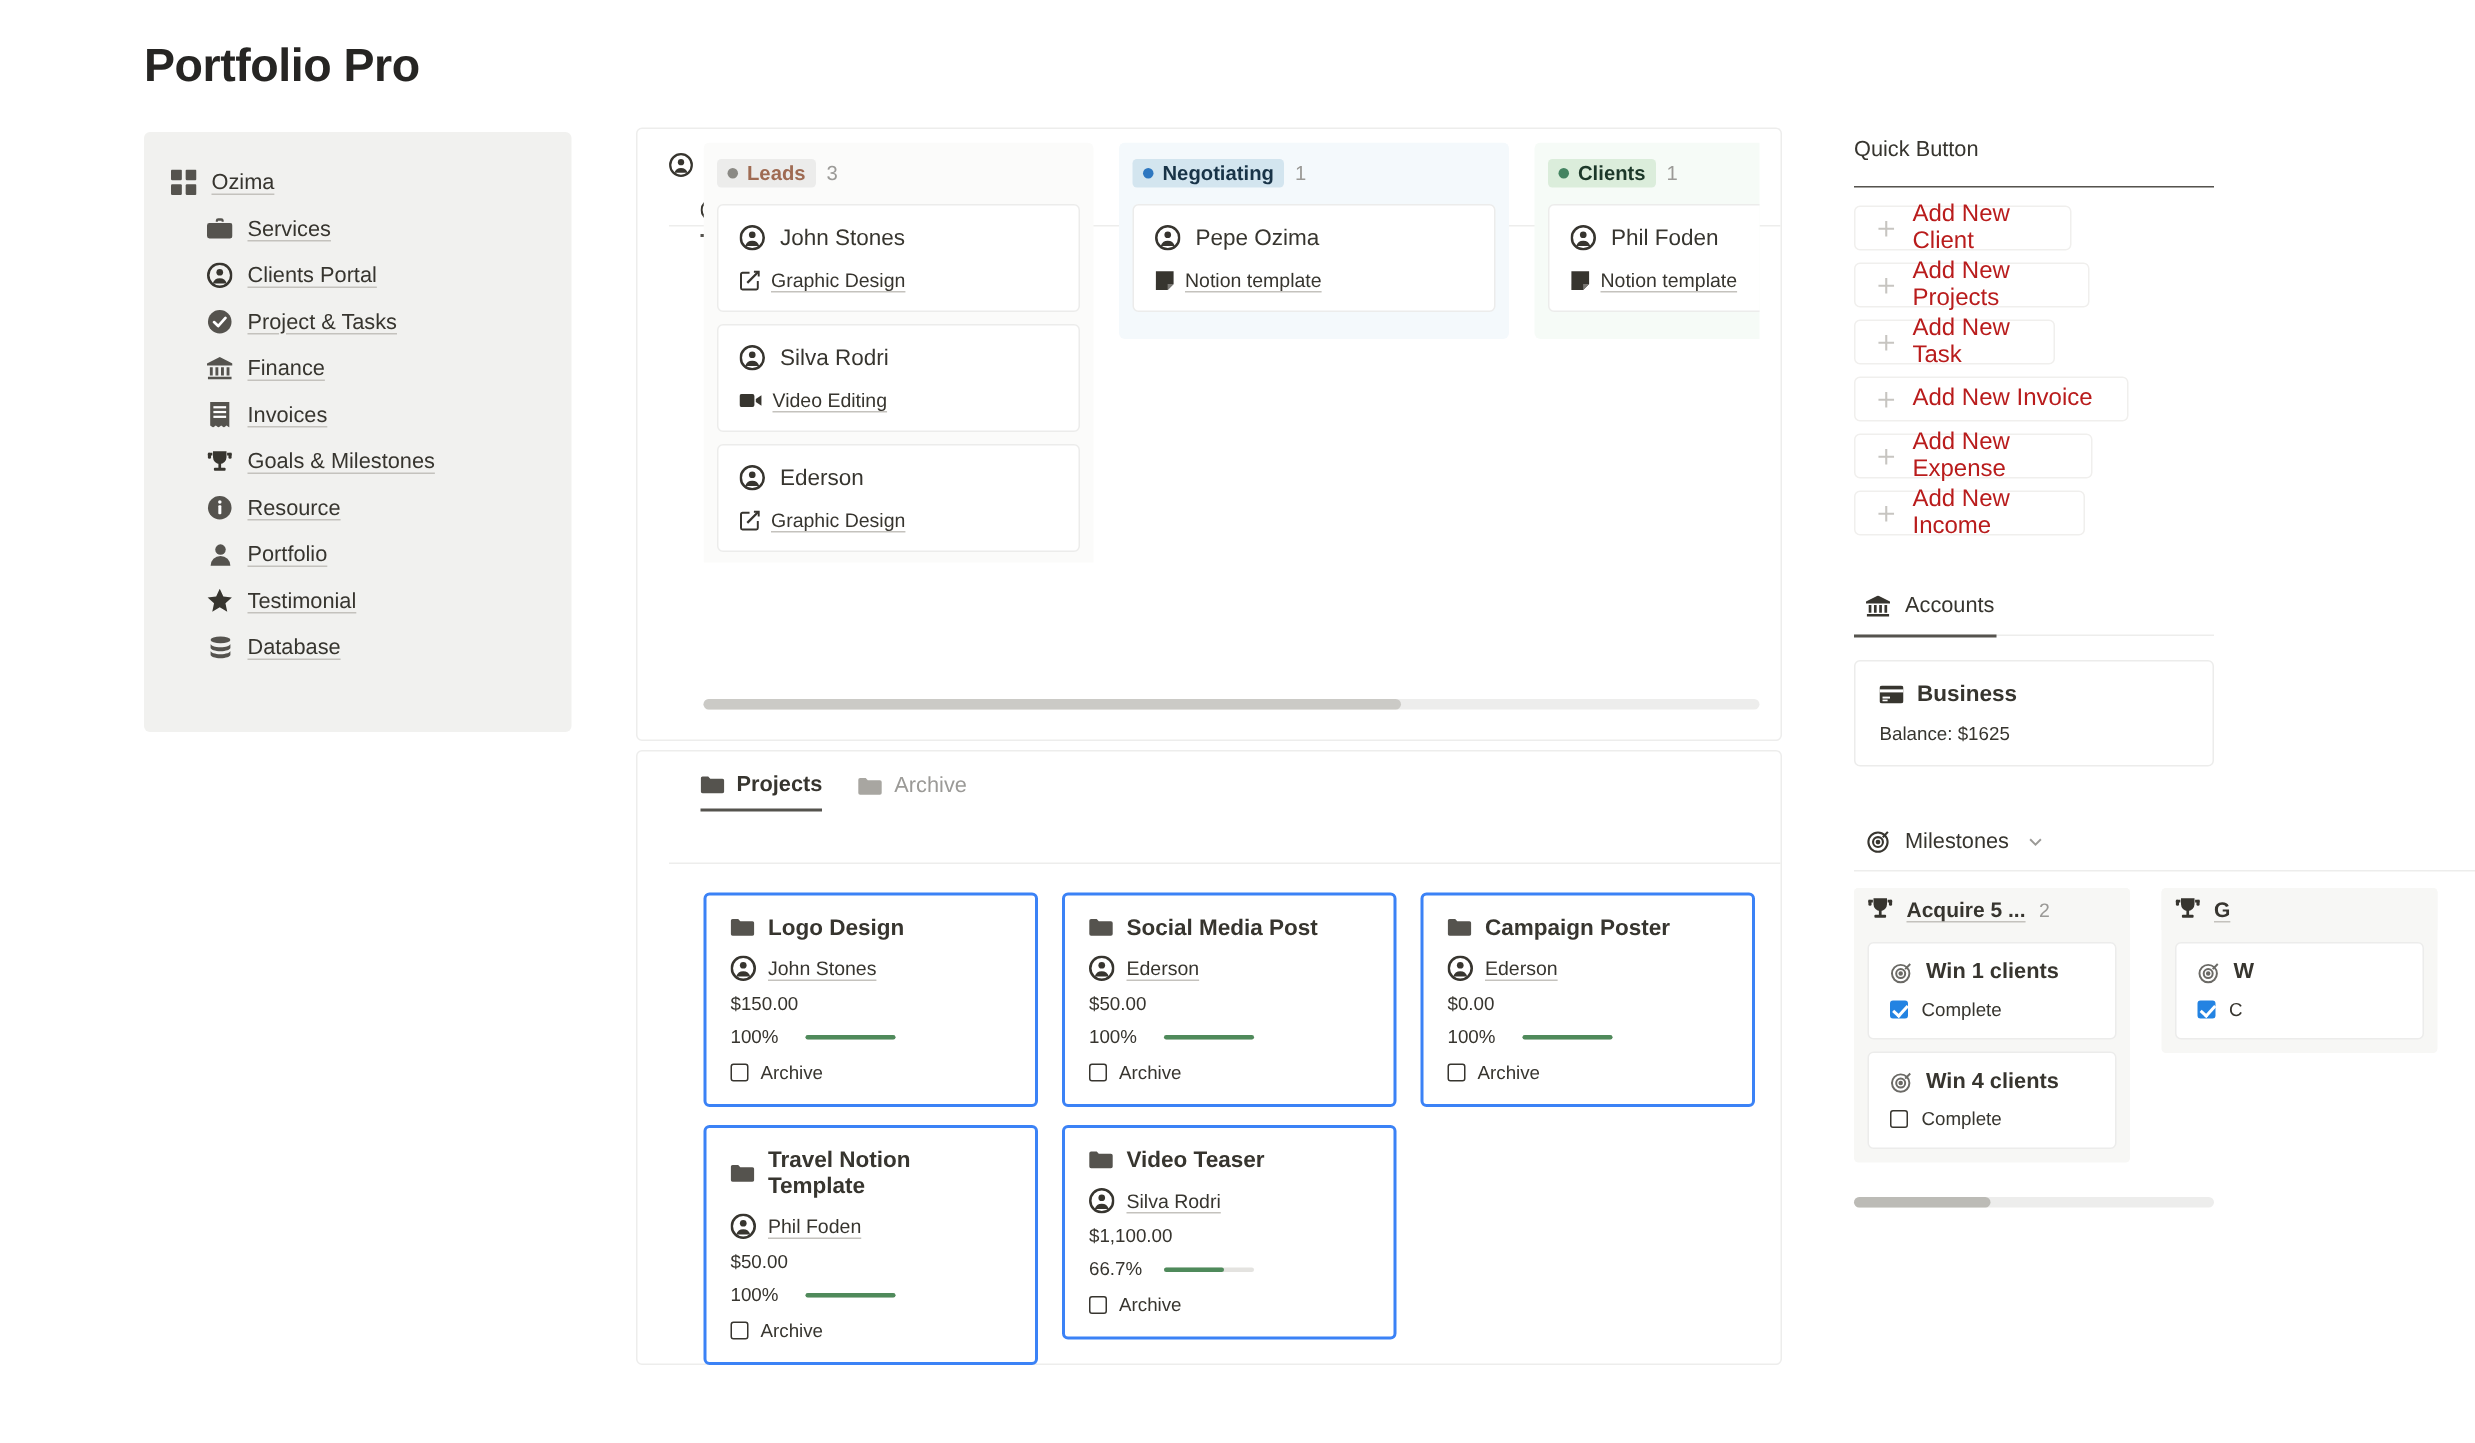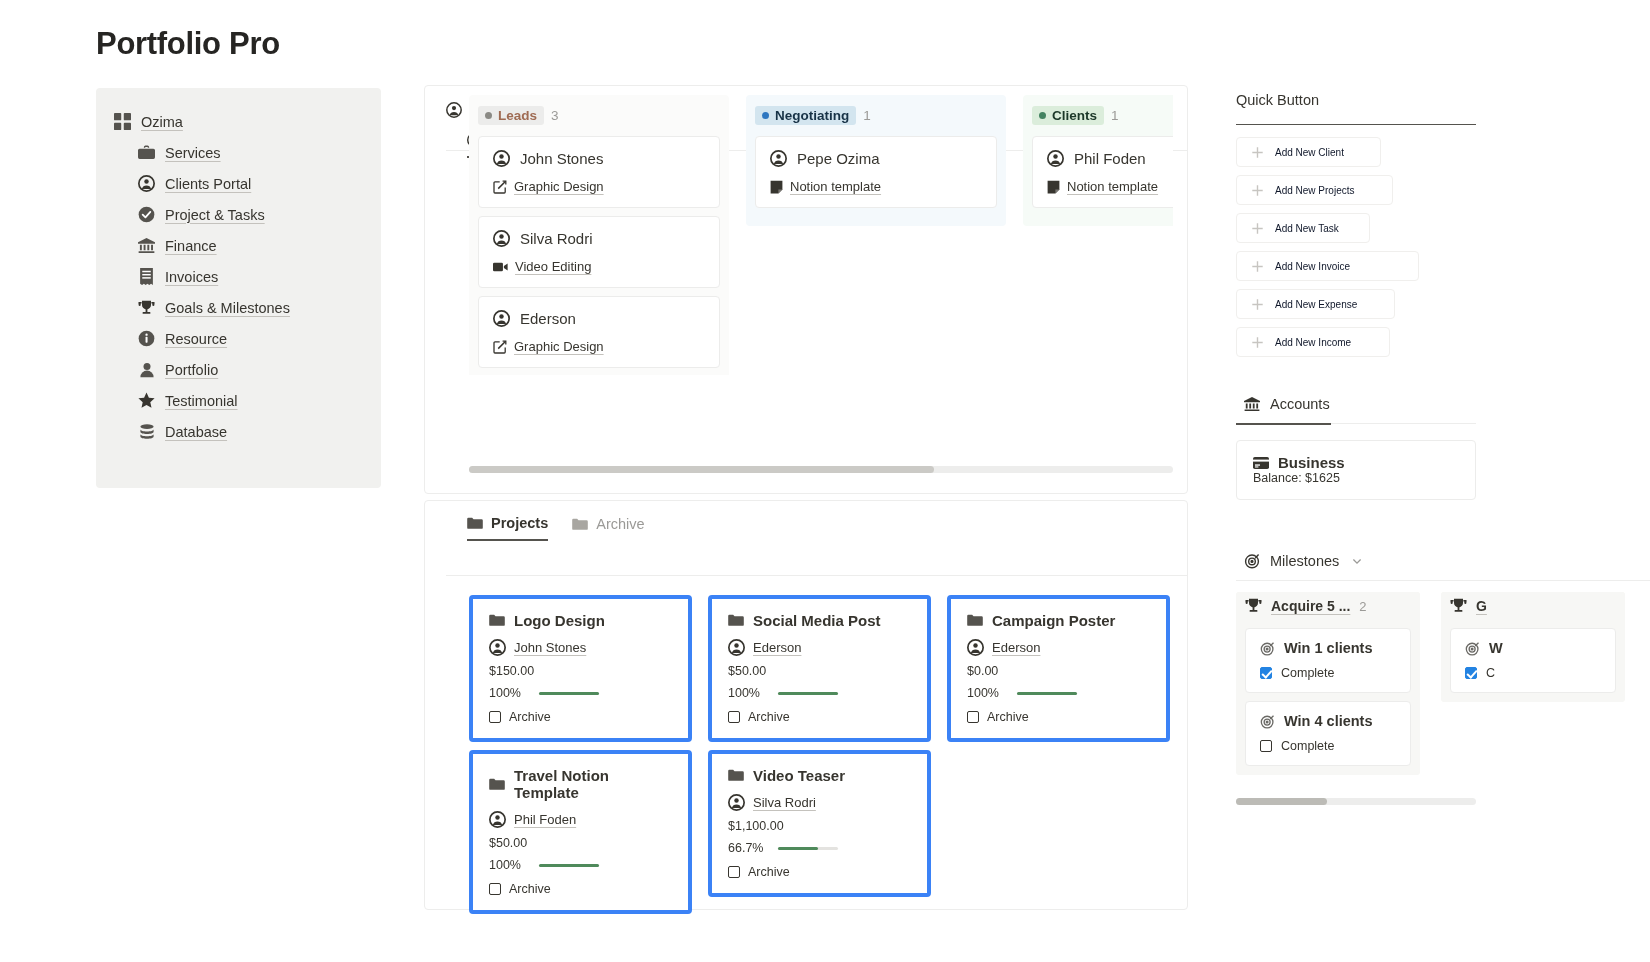--- a/index.html
+++ b/index.html
@@ -75,21 +75,21 @@
   .kcard-sub .lnk { text-decoration: underline; text-decoration-color: #c4c2bd; text-underline-offset: 2.5px; }
 
   .hscroll { position: absolute; height: 7px; border-radius: 4px; background: #ededec; }
   .hscroll .thumb { height: 7px; border-radius: 4px; background: #cbcac6; }
 
   
   #projects-panel { left: 424px; top: 500px; width: 764px; height: 410px; }
   .proj-grid { position: absolute; left: 469px; top: 595px; width: 710px; }
   .pcard {
     position: absolute; width: 223px; background: #fff;
-    border: 4px solid #3b82f6; border-radius: 4px; padding: 13px 16px 14px 16px;
+    border: 2px solid #3b82f6; border-radius: 4px; padding: 13px 16px 14px 16px;
   }
   .pcard-title { display: flex; align-items: center; gap: 9px; font-size: 15px; font-weight: 600; margin-bottom: 10px; }
   .pcard-owner { display: flex; align-items: center; gap: 8px; font-size: 13px; margin-bottom: 8px; }
   .pcard-owner .lnk { text-decoration: underline; text-decoration-color: #c4c2bd; text-underline-offset: 2.5px; }
   .pcard-amt { font-size: 12.5px; color: #37352f; margin-bottom: 8px; }
   .pcard-prog { display: flex; align-items: center; gap: 10px; margin-bottom: 10px; }
   .pcard-prog .pct { font-size: 12.5px; color: #37352f; width: 40px; }
   .bar { width: 60px; height: 3px; background: #e4e3e0; border-radius: 2px; position: relative; }
   .bar > i { position: absolute; left: 0; top: 0; height: 3px; border-radius: 2px; background: #4f8a5b; display: block; }
   .pcard-arch { display: flex; align-items: center; gap: 8px; font-size: 12.5px; color: #37352f; }
@@ -99,31 +99,31 @@
 
   
   .rail-title { display: flex; align-items: center; gap: 10px; font-size: 14.5px; color: #37352f; }
   .rail-rule { height: 1px; background: #ededec; position: absolute; }
   .rail-rule > i { position: absolute; left: 0; top: 0; height: 1.6px; background: #55534e; display: block; }
 
   .qbtn {
     display: flex; align-items: center; gap: 11px;
     height: 30px; padding: 0 14px;
     border: 1px solid #f0efed; border-radius: 4px;
-    font-size: 10px; color: #0f172a; margin-bottom: 8px;
+    font-size: 16px; color: #b91c1c; margin-bottom: 8px;
     width: max-content; min-width: 0;
     cursor: pointer; background: #fff;
   }
 
   .acct-card {
     position: absolute; left: 1236px; top: 440px; width: 240px;
     border: 1px solid #ececeb; border-radius: 4px; background: #fff;
     padding: 13px 16px 14px 16px;
   }
-  .acct-name { display: flex; align-items: center; gap: 9px; font-size: 15px; font-weight: 600; }
+  .acct-name { display: flex; align-items: center; gap: 9px; font-size: 15px; font-weight: 600; margin-bottom: 11px; }
   .acct-bal { font-size: 12.5px; color: #37352f; }
 
   .ms-wrap { position: absolute; left: 1236px; top: 592px; width: 414px; height: 200px; overflow: hidden; }
   .ms-col { position: absolute; top: 0; width: 184px; }
   .ms-col-head { height: 28px; display: flex; align-items: center; gap: 9px; padding: 0 9px; background: #f7f7f5; border-radius: 3px 3px 0 0; font-size: 14px; }
   .ms-col-head .lbl { text-decoration: underline; text-decoration-color: #c4c2bd; text-underline-offset: 3px; font-weight: 600; }
   .ms-col-head .cnt { color: #9b9a97; font-size: 13px; }
   .ms-card { background: #fff; border: 1px solid #ececeb; border-radius: 4px; padding: 11px 14px 12px 14px; margin: 8px 0 0 0; }
   .ms-card-title { display: flex; align-items: center; gap: 9px; font-size: 14.5px; font-weight: 600; margin-bottom: 10px; white-space: nowrap; }
   .ms-card-chk { display: flex; align-items: center; gap: 9px; font-size: 12.5px; }

